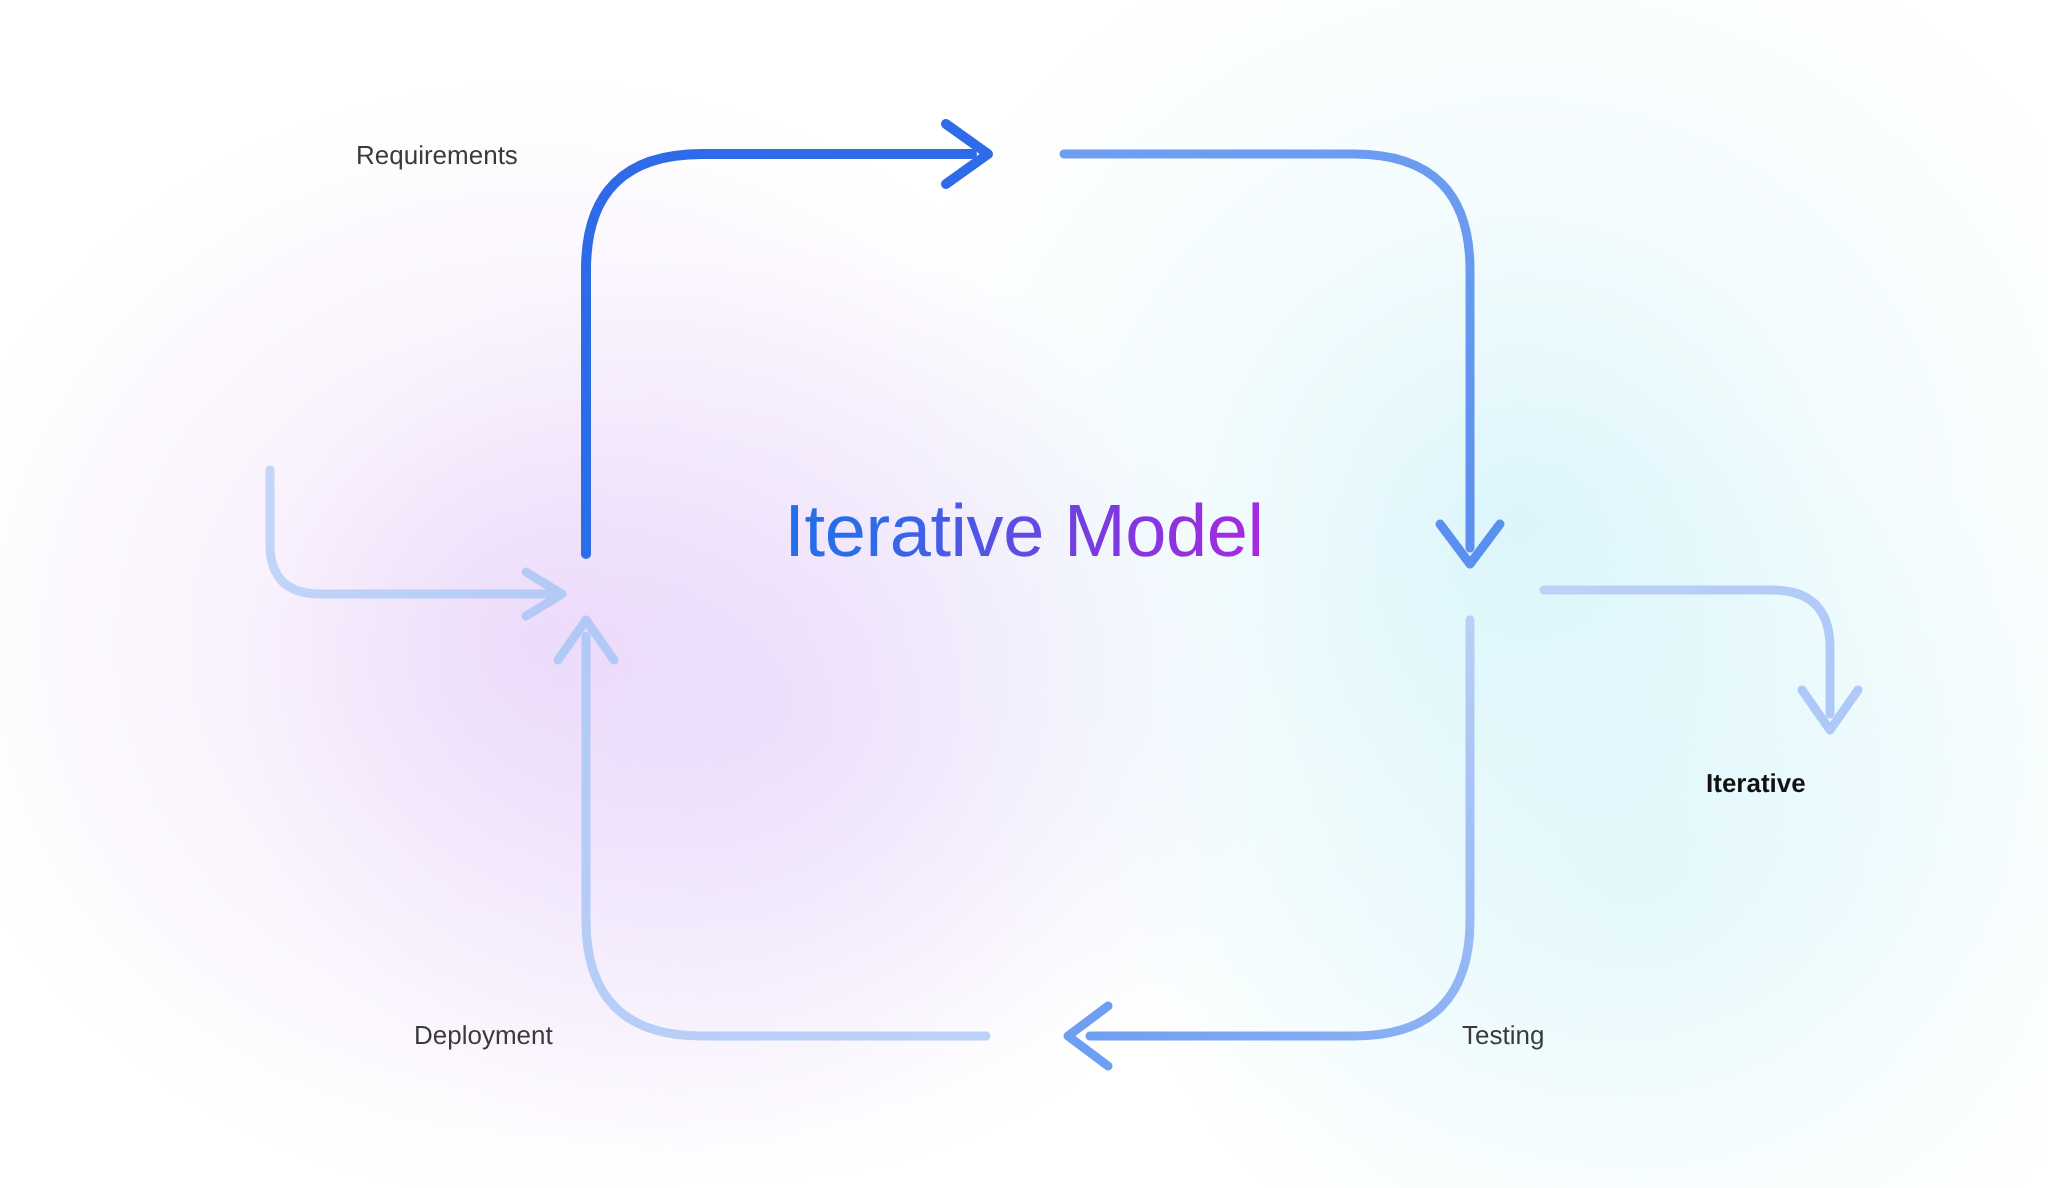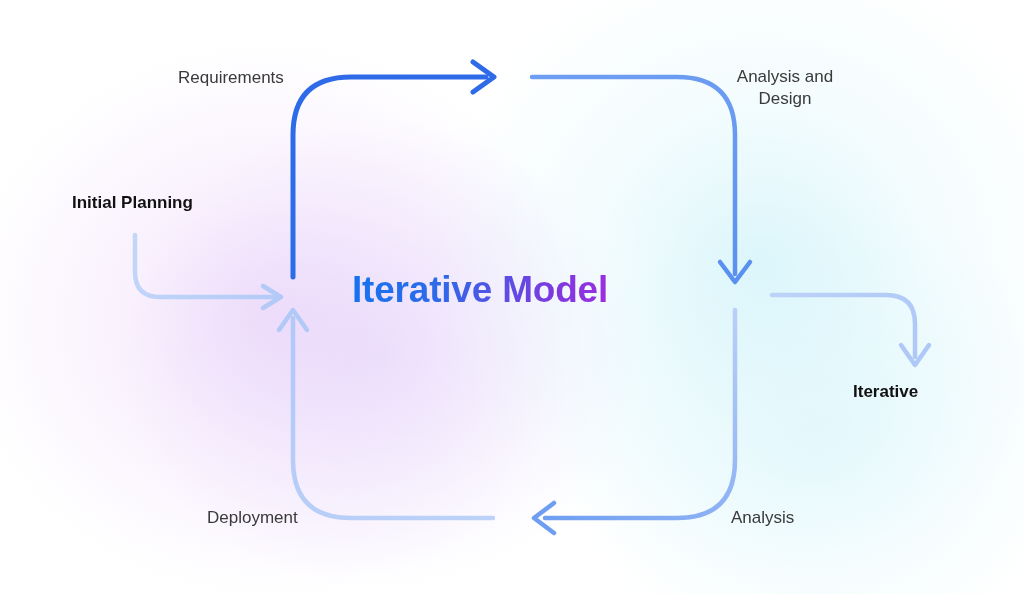--- a/index.html
+++ b/index.html
@@ -45,41 +45,42 @@
     background: radial-gradient(closest-side, rgba(205,243,250,0.45) 0%, rgba(255,255,255,0) 100%);
   }
   svg.arrows {
     position: absolute;
     left: 0; top: 0;
     width: 1024px; height: 594px;
   }
   .label {
     position: absolute;
     color: #1f1f1f;
-    font-size: 17px;
+    font-size: 13px;
     line-height: 22px;
     white-space: pre-line;
   }
   .label.light { color: #3a3a3a; font-weight: 400; }
   .label.bold  { color: #111111; font-weight: 700; }
 
   #label-requirements { left: 178px; top: 67px; }
   #label-analysis     { left: 714px; top: 66px; width: 142px; text-align: center; }
   #label-initial      { left: 72px;  top: 192px; }
   #label-deployment   { left: 853px; top: 381px; }
   #label-evaluation   { left: 207px; top: 507px; }
   #label-testing      { left: 731px; top: 507px; }
 
   #center-title {
     position: absolute;
     left: 352px;
-    top: 268px;
+    top: 244px;
     width: 320px;
+    text-align: center;
     font-size: 37px;
-    font-weight: 700;
+    font-weight: 400;
     line-height: 44px;
     letter-spacing: -0.2px;
     background: linear-gradient(100deg, #1573f0 0%, #2f6ae8 28%, #7b3ae0 62%, #c21ee0 100%);
     -webkit-background-clip: text;
     background-clip: text;
     color: transparent;
     -webkit-text-fill-color: transparent;
   }
 </style>
 </head>
@@ -153,24 +154,21 @@
       <path d="M 493 518 L 351 518 Q 293 518 293 460 L 293 318" fill="none" stroke="url(#gradEvaluation)" stroke-width="4.5" stroke-linecap="round"></path>
       <path d="M 279 330 L 293 310 L 307 330" fill="none" stroke="#b0c9f7" stroke-width="4.5" stroke-linecap="round" stroke-linejoin="round"></path>
     </g>
   </svg>
 
   <div id="center-title">Iterative
 Model</div>
 
   <div class="label light" id="label-requirements">Requirements</div>
 
-  <div class="label light" id="label-analysis">Analysis and
-Design</div>
 
-  <div class="label bold" id="label-initial">Initial Planning</div>
 
   <div class="label bold" id="label-deployment">Iterative</div>
 
   <div class="label light" id="label-evaluation">Deployment</div>
 
-  <div class="label light" id="label-testing">Analysis</div>
+  <div class="label light" id="label-testing">Testing</div>
 
 </div>
 
 </body></html>

